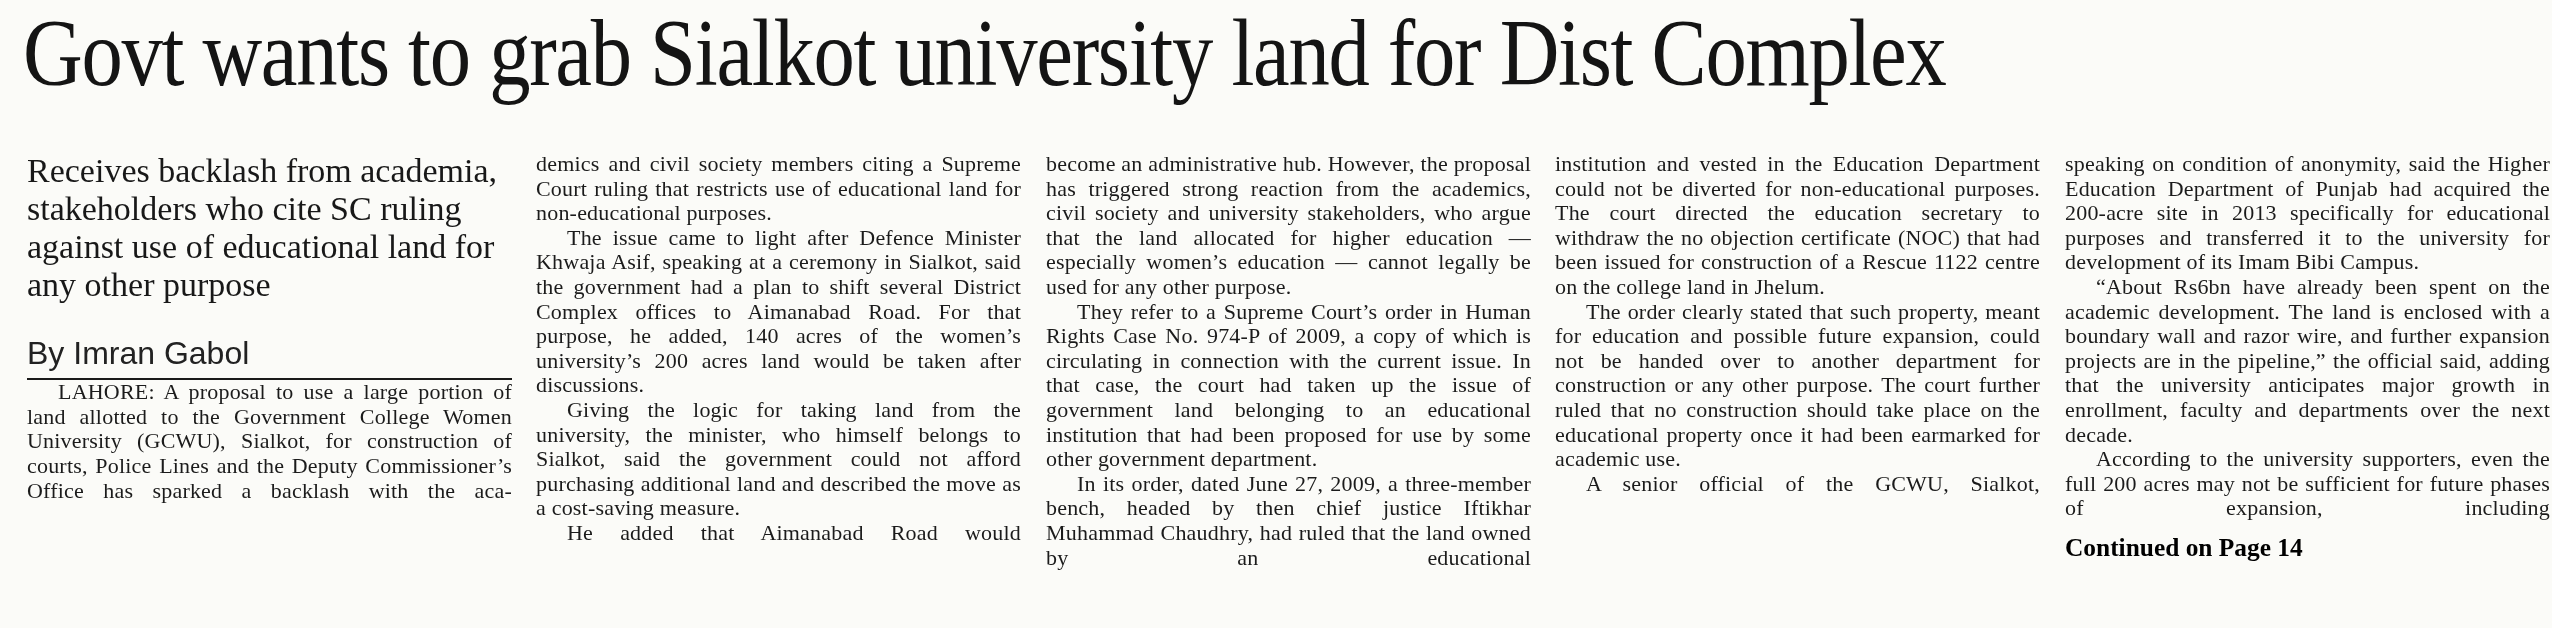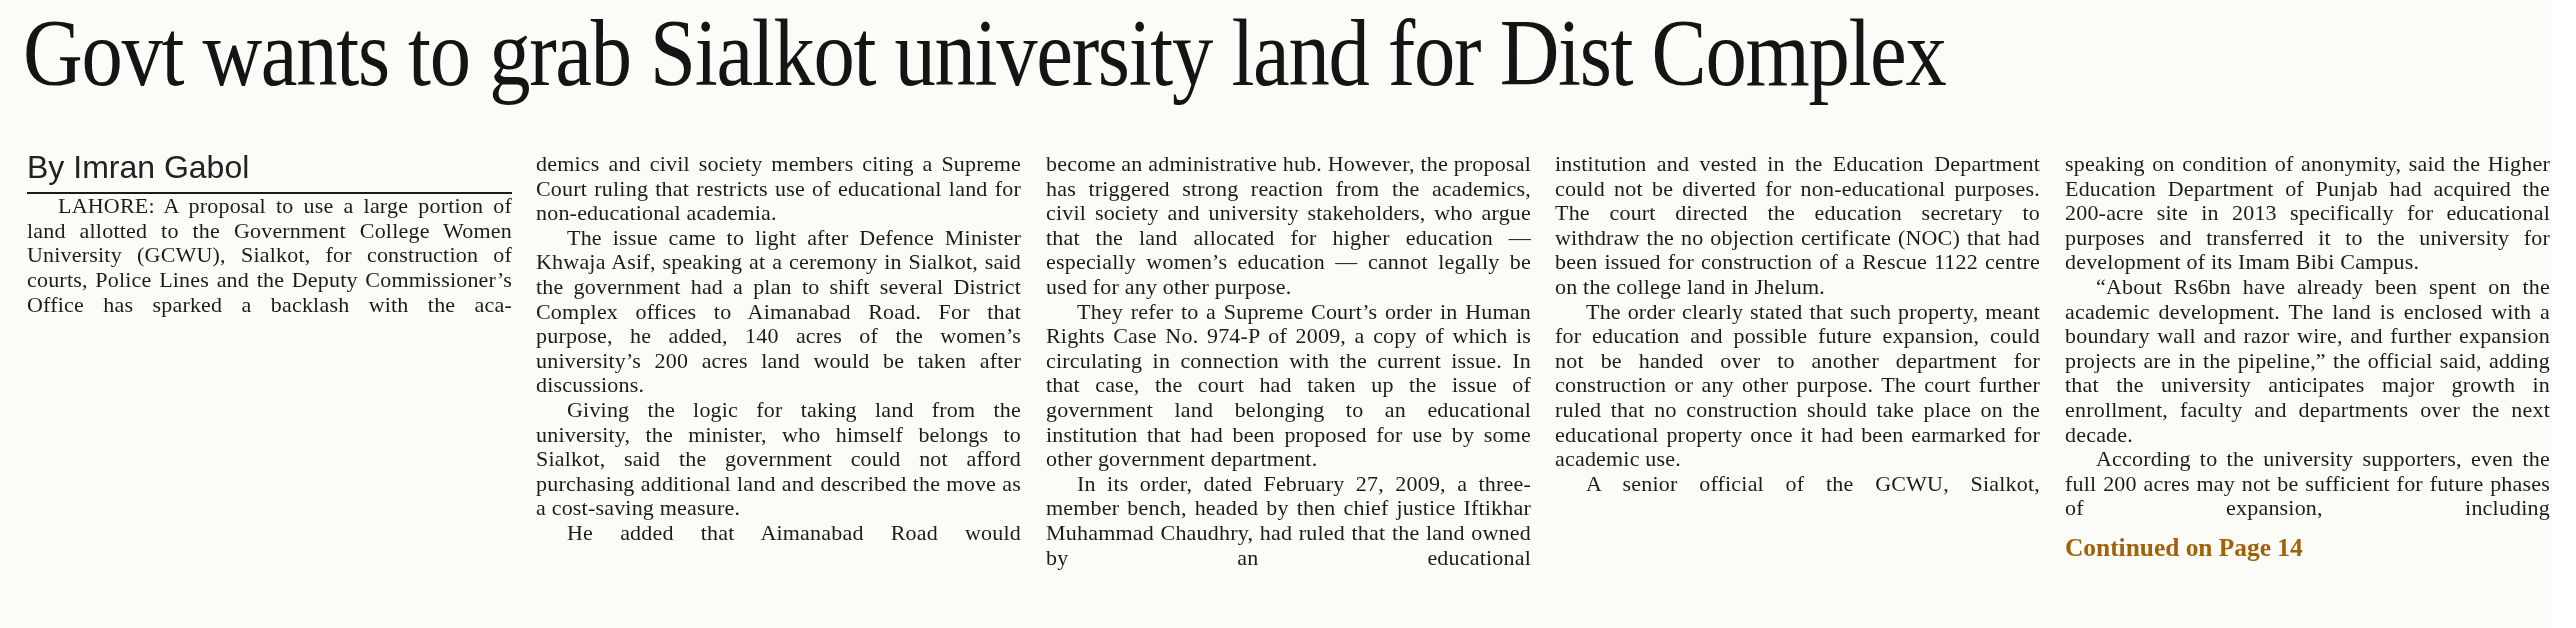--- a/index.html
+++ b/index.html
@@ -69,49 +69,50 @@
     color: #1b1b1b;
   }
   .body-blocks p.body-para.indent { text-indent: 31px; }
   .body-blocks p.body-para.cont { text-align-last: justify; }
 
   .continued {
     margin: 12.3px 0 0 0;
     font-size: 25.4px;
     line-height: 29px;
     font-weight: 700;
-    color: #a16207;
+    color: #000000;
   }
 </style>
 </head>
 <body>
 
 <div class="page">
 
   <h1 class="headline">Govt wants to grab Sialkot university land for Dist Complex</h1>
 
   <div class="col col1">
+    <p class="standfirst">Receives backlash from academia, stakeholders who cite SC ruling against use of educational land for any other purpose</p>
     <p class="byline">By Imran Gabol</p>
     <div class="byline-rule"></div>
     <div class="body-blocks first-col-body">
         <p class="body-para indent cont">LAHORE: A proposal to use a large portion of land allotted to the Government College Women University (GCWU), Sialkot, for construction of courts, Police Lines and the Deputy Commissioner’s Office has sparked a backlash with the aca-</p>
       </div>
   </div>
 
   <div class="col col2 body-blocks">
-      <p class="body-para">demics and civil society members citing a Supreme Court ruling that restricts use of educational land for non-educational academia.</p>
+      <p class="body-para">demics and civil society members citing a Supreme Court ruling that restricts use of educational land for non-educational purposes.</p>
       <p class="body-para indent">The issue came to light after Defence Minister Khwaja Asif, speaking at a ceremony in Sialkot, said the government had a plan to shift several District Complex offices to Aimanabad Road. For that purpose, he added, 140 acres of the women’s university’s 200 acres land would be taken after discussions.</p>
       <p class="body-para indent">Giving the logic for taking land from the university, the minister, who himself belongs to Sialkot, said the government could not afford purchasing additional land and described the move as a cost-saving measure.</p>
       <p class="body-para indent cont">He added that Aimanabad Road would</p>
     </div>
 
   <div class="col col3 body-blocks">
       <p class="body-para">become an administrative hub. However, the proposal has triggered strong reaction from the academics, civil society and university stakeholders, who argue that the land allocated for higher education — especially women’s education — cannot legally be used for any other purpose.</p>
       <p class="body-para indent">They refer to a Supreme Court’s order in Human Rights Case No. 974-P of 2009, a copy of which is circulating in connection with the current issue. In that case, the court had taken up the issue of government land belonging to an educational institution that had been proposed for use by some other government department.</p>
-      <p class="body-para indent cont">In its order, dated February 27, 2009, a three-member bench, headed by then chief justice Iftikhar Muhammad Chaudhry, had ruled that the land owned by an educational</p>
+      <p class="body-para indent cont">In its order, dated June 27, 2009, a three-member bench, headed by then chief justice Iftikhar Muhammad Chaudhry, had ruled that the land owned by an educational</p>
     </div>
 
   <div class="col col4 body-blocks">
       <p class="body-para">institution and vested in the Education Department could not be diverted for non-educational purposes. The court directed the education secretary to withdraw the no objection certificate (NOC) that had been issued for construction of a Rescue 1122 centre on the college land in Jhelum.</p>
       <p class="body-para indent">The order clearly stated that such property, meant for education and possible future expansion, could not be handed over to another department for construction or any other purpose. The court further ruled that no construction should take place on the educational property once it had been earmarked for academic use.</p>
       <p class="body-para indent cont">A senior official of the GCWU, Sialkot,</p>
     </div>
 
   <div class="col col5">
     <div class="body-blocks">

